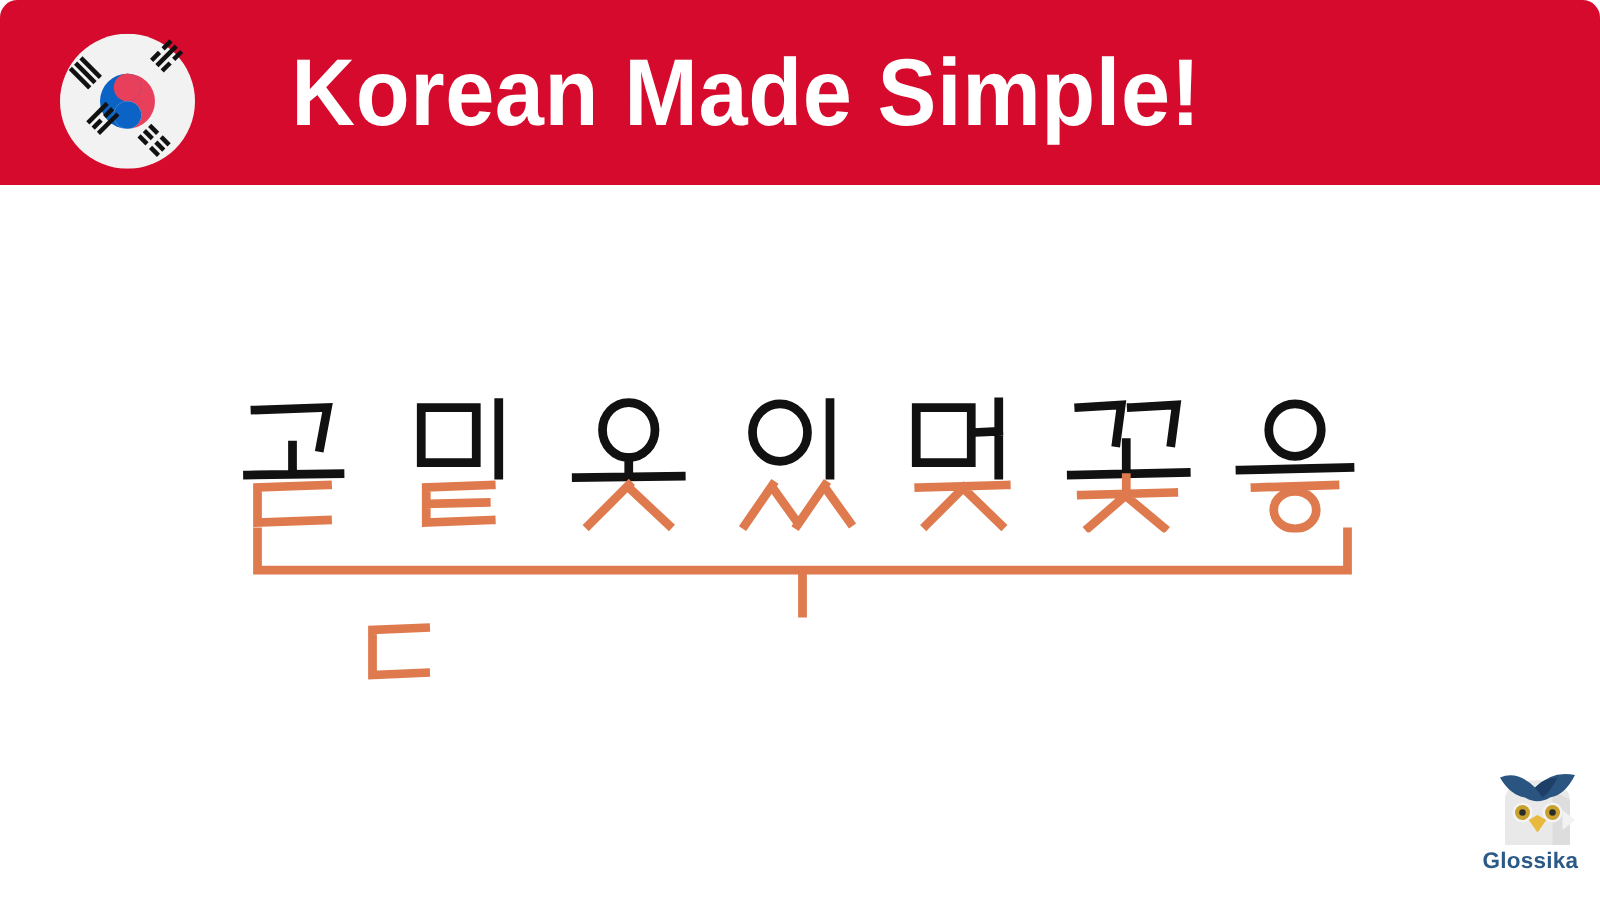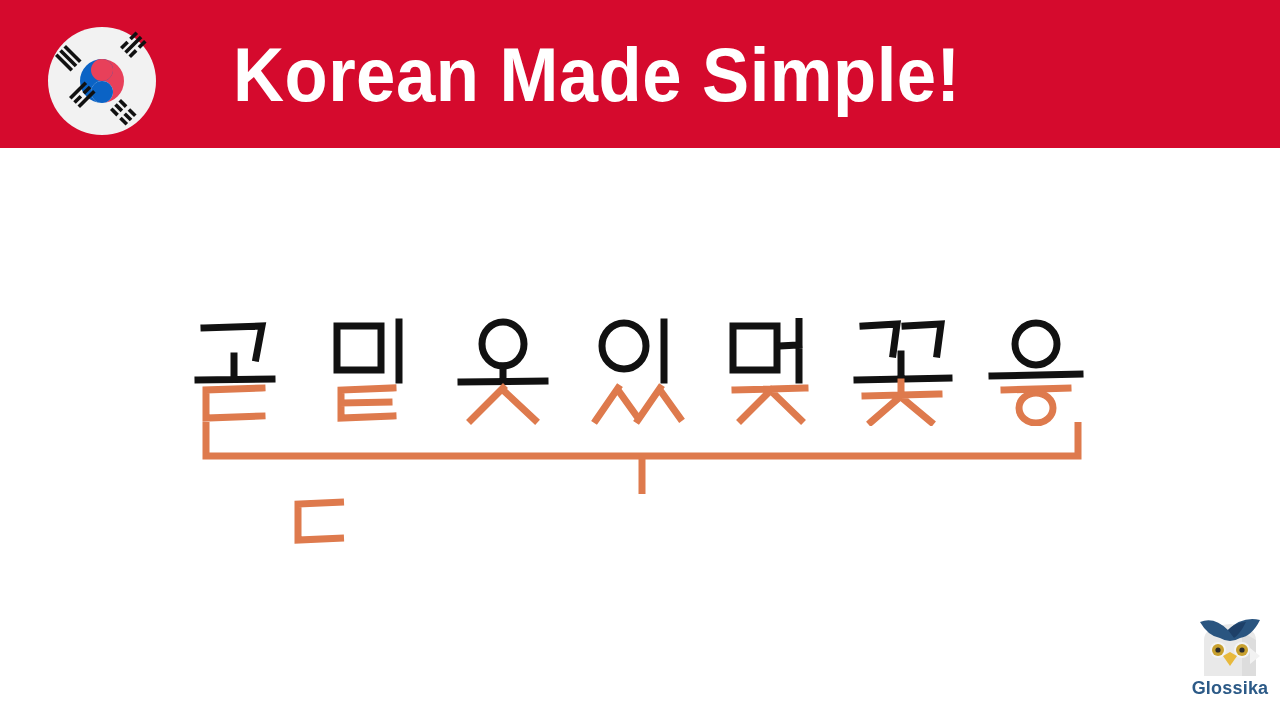--- a/index.html
+++ b/index.html
@@ -10,20 +10,21 @@
   }
   body {
     font-family: "Liberation Sans", sans-serif;
   }
   #slide {
     position: relative;
     width: 1280px;
     height: 720px;
     background: #ffffff;
     overflow: hidden;
+    border-radius: 14px;
   }
 
   
   #header-bar {
     position: absolute;
     left: 0;
     top: 0;
     width: 1280px;
     height: 148px;
     background: #D50A2D;
@@ -115,21 +116,21 @@
   #glossika-logo {
     position: absolute;
     left: 1186px;
     top: 614px;
     width: 88px;
     height: 92px;
   }
   #glossika-mark { display: block; width: 72px; height: 62px; margin: 0 auto; }
   #glossika-wordmark {
     display: block;
-    text-align: center;
+    text-align: left;
     color: #2C5A87;
     font-size: 18px;
     font-weight: 700;
     letter-spacing: 0.2px;
     margin-top: 2px;
     line-height: 20px;
   }
 </style>
 </head>
 <body>

